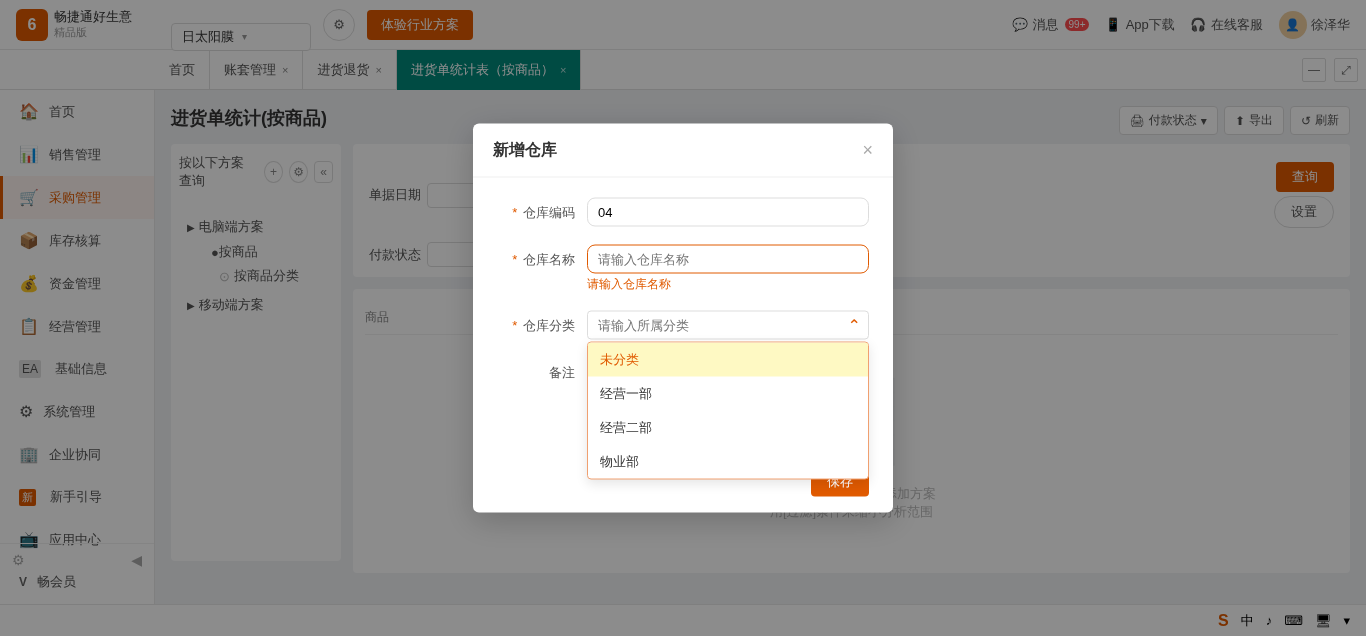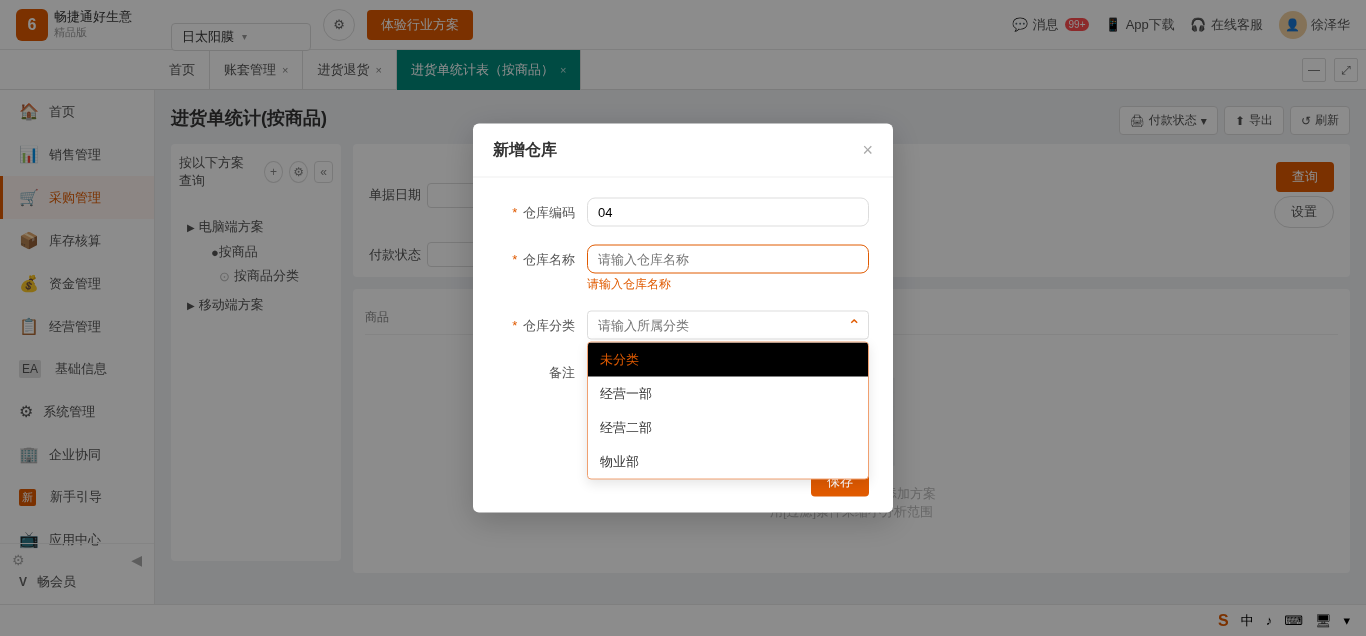--- a/index.html
+++ b/index.html
@@ -260,21 +260,21 @@
     
     .dropdown-menu {
       position: absolute; top: calc(100% + 2px); left: 0; right: 0;
       background: #fff; border: 1px solid #f0a070;
       border-radius: 4px; box-shadow: 0 4px 12px rgba(0,0,0,0.1);
       z-index: 300; overflow: hidden;
     }
     .dropdown-item {
       padding: 8px 12px; cursor: pointer; font-size: 13px; color: #333;
     }
-    .dropdown-item.selected { background: #000000; color: #e05a00; }
+    .dropdown-item.selected { background: #fef9c3; color: #e05a00; }
 
     
     .bottom-bar {
       position: fixed; bottom: 0; left: 0; right: 0;
       height: 32px; background: #fff;
       border-top: 1px solid #e8e8e8;
       display: flex; align-items: center; justify-content: flex-end;
       padding: 0 16px; gap: 12px; z-index: 50;
     }
     .bottom-icon { font-size: 18px; cursor: pointer; }

